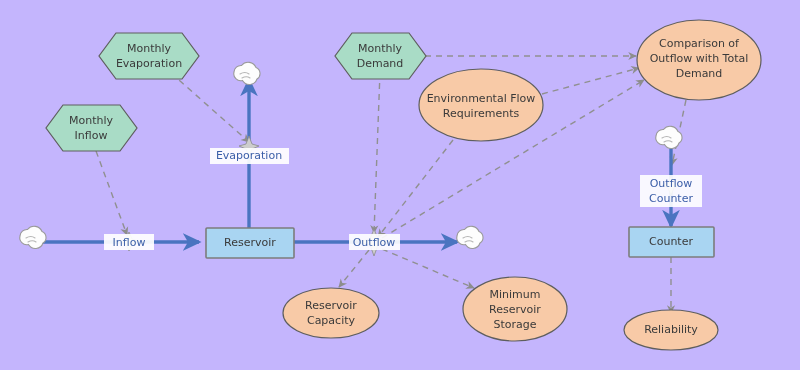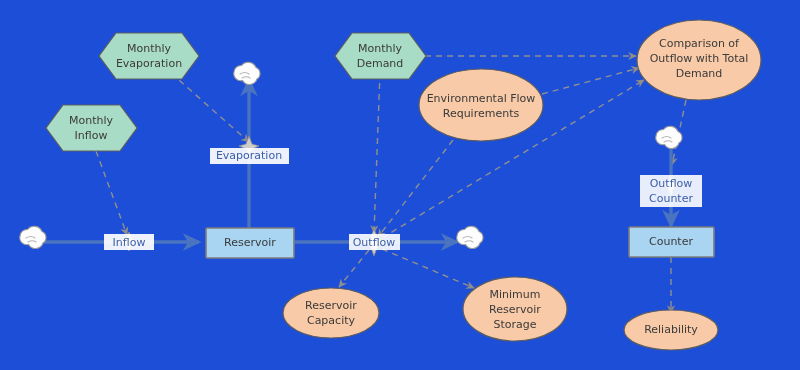--- a/index.html
+++ b/index.html
@@ -11,21 +11,21 @@
   body {
     width: 800px;
     height: 370px;
     overflow: hidden;
     font-family: "DejaVu Sans", sans-serif;
   }
   #diagram-root {
     position: relative;
     width: 800px;
     height: 370px;
-    background: #1d4ed8;
+    background: #c4b5fd;
   }
   svg#diagram-canvas {
     position: absolute;
     top: 0;
     left: 0;
     width: 800px;
     height: 370px;
   }
   .node-label {
     font-family: "DejaVu Sans", sans-serif;

